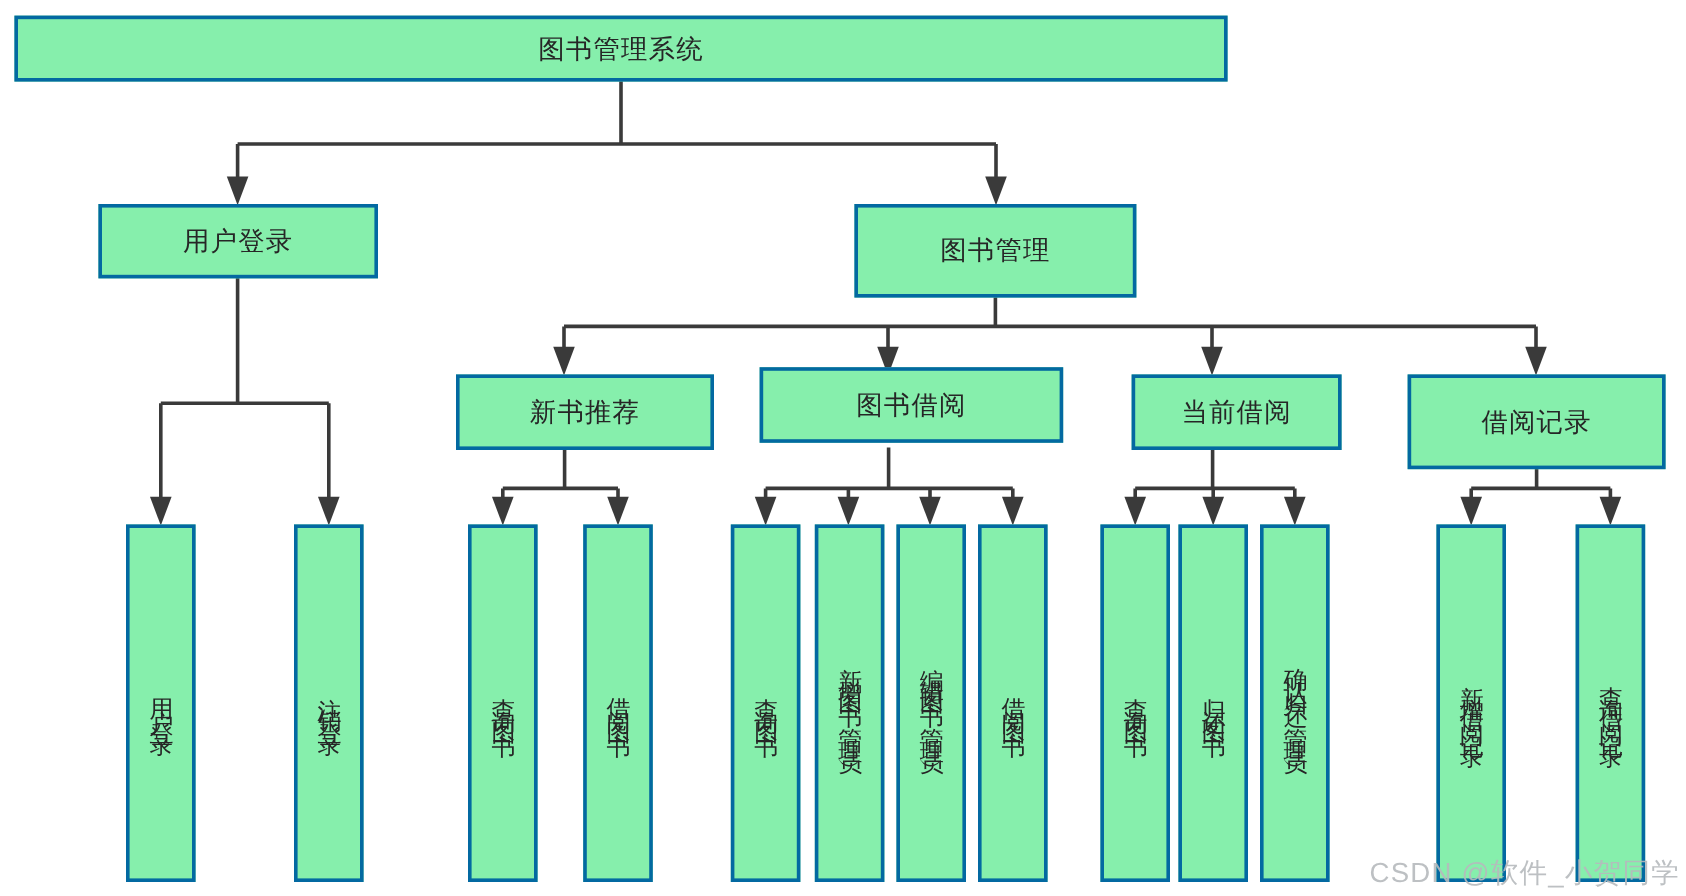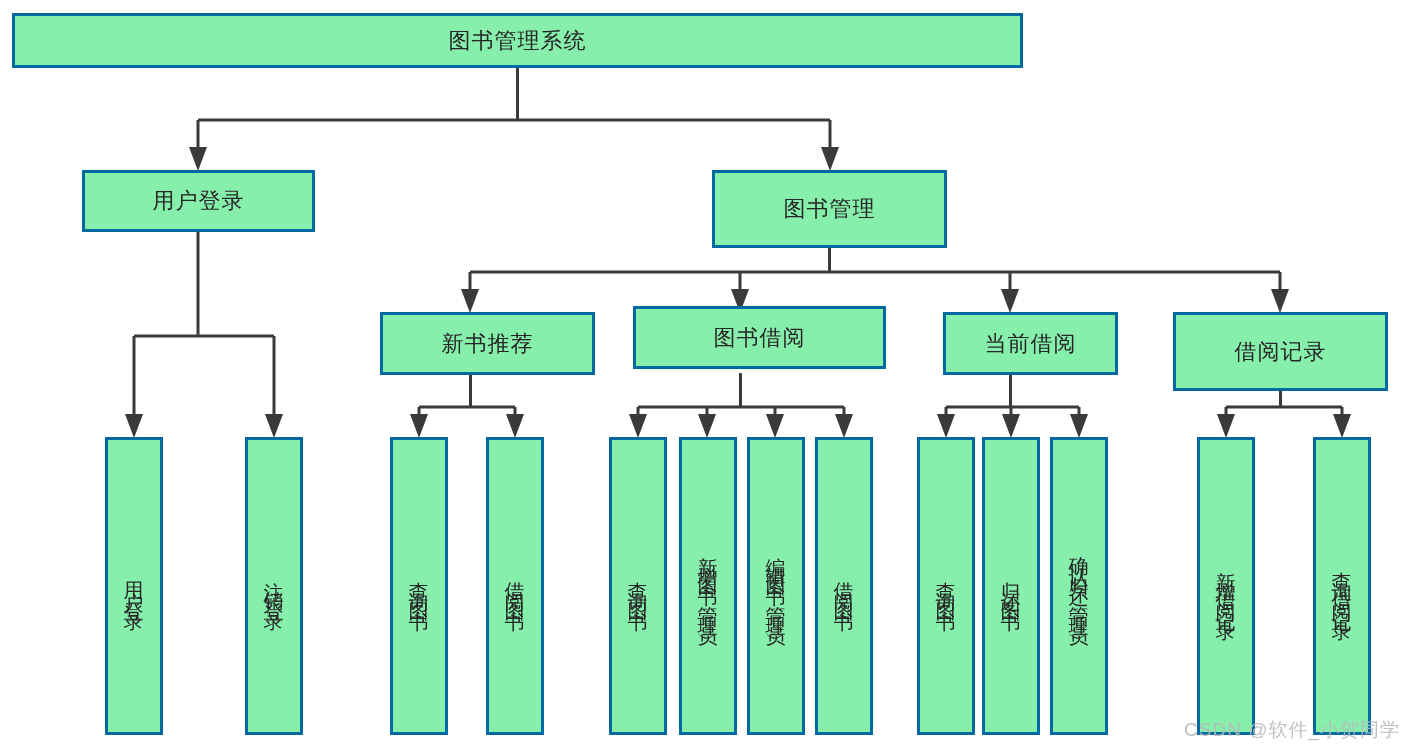--- a/index.html
+++ b/index.html
@@ -22,21 +22,21 @@
     writing-mode:vertical-rl;
     text-orientation:mixed;
     letter-spacing:10px;
     line-height:1;
     white-space:nowrap;
   }
   .watermark{
     position:absolute;
     right:5px;
     bottom:4px;
-    font-size:19px;
+    font-size:23px;
     color:#b6babd;
     opacity:0.9;
     letter-spacing:1px;
     pointer-events:none;
   }
 </style>
 </head>
 <body>
 
 <div class="stage">

